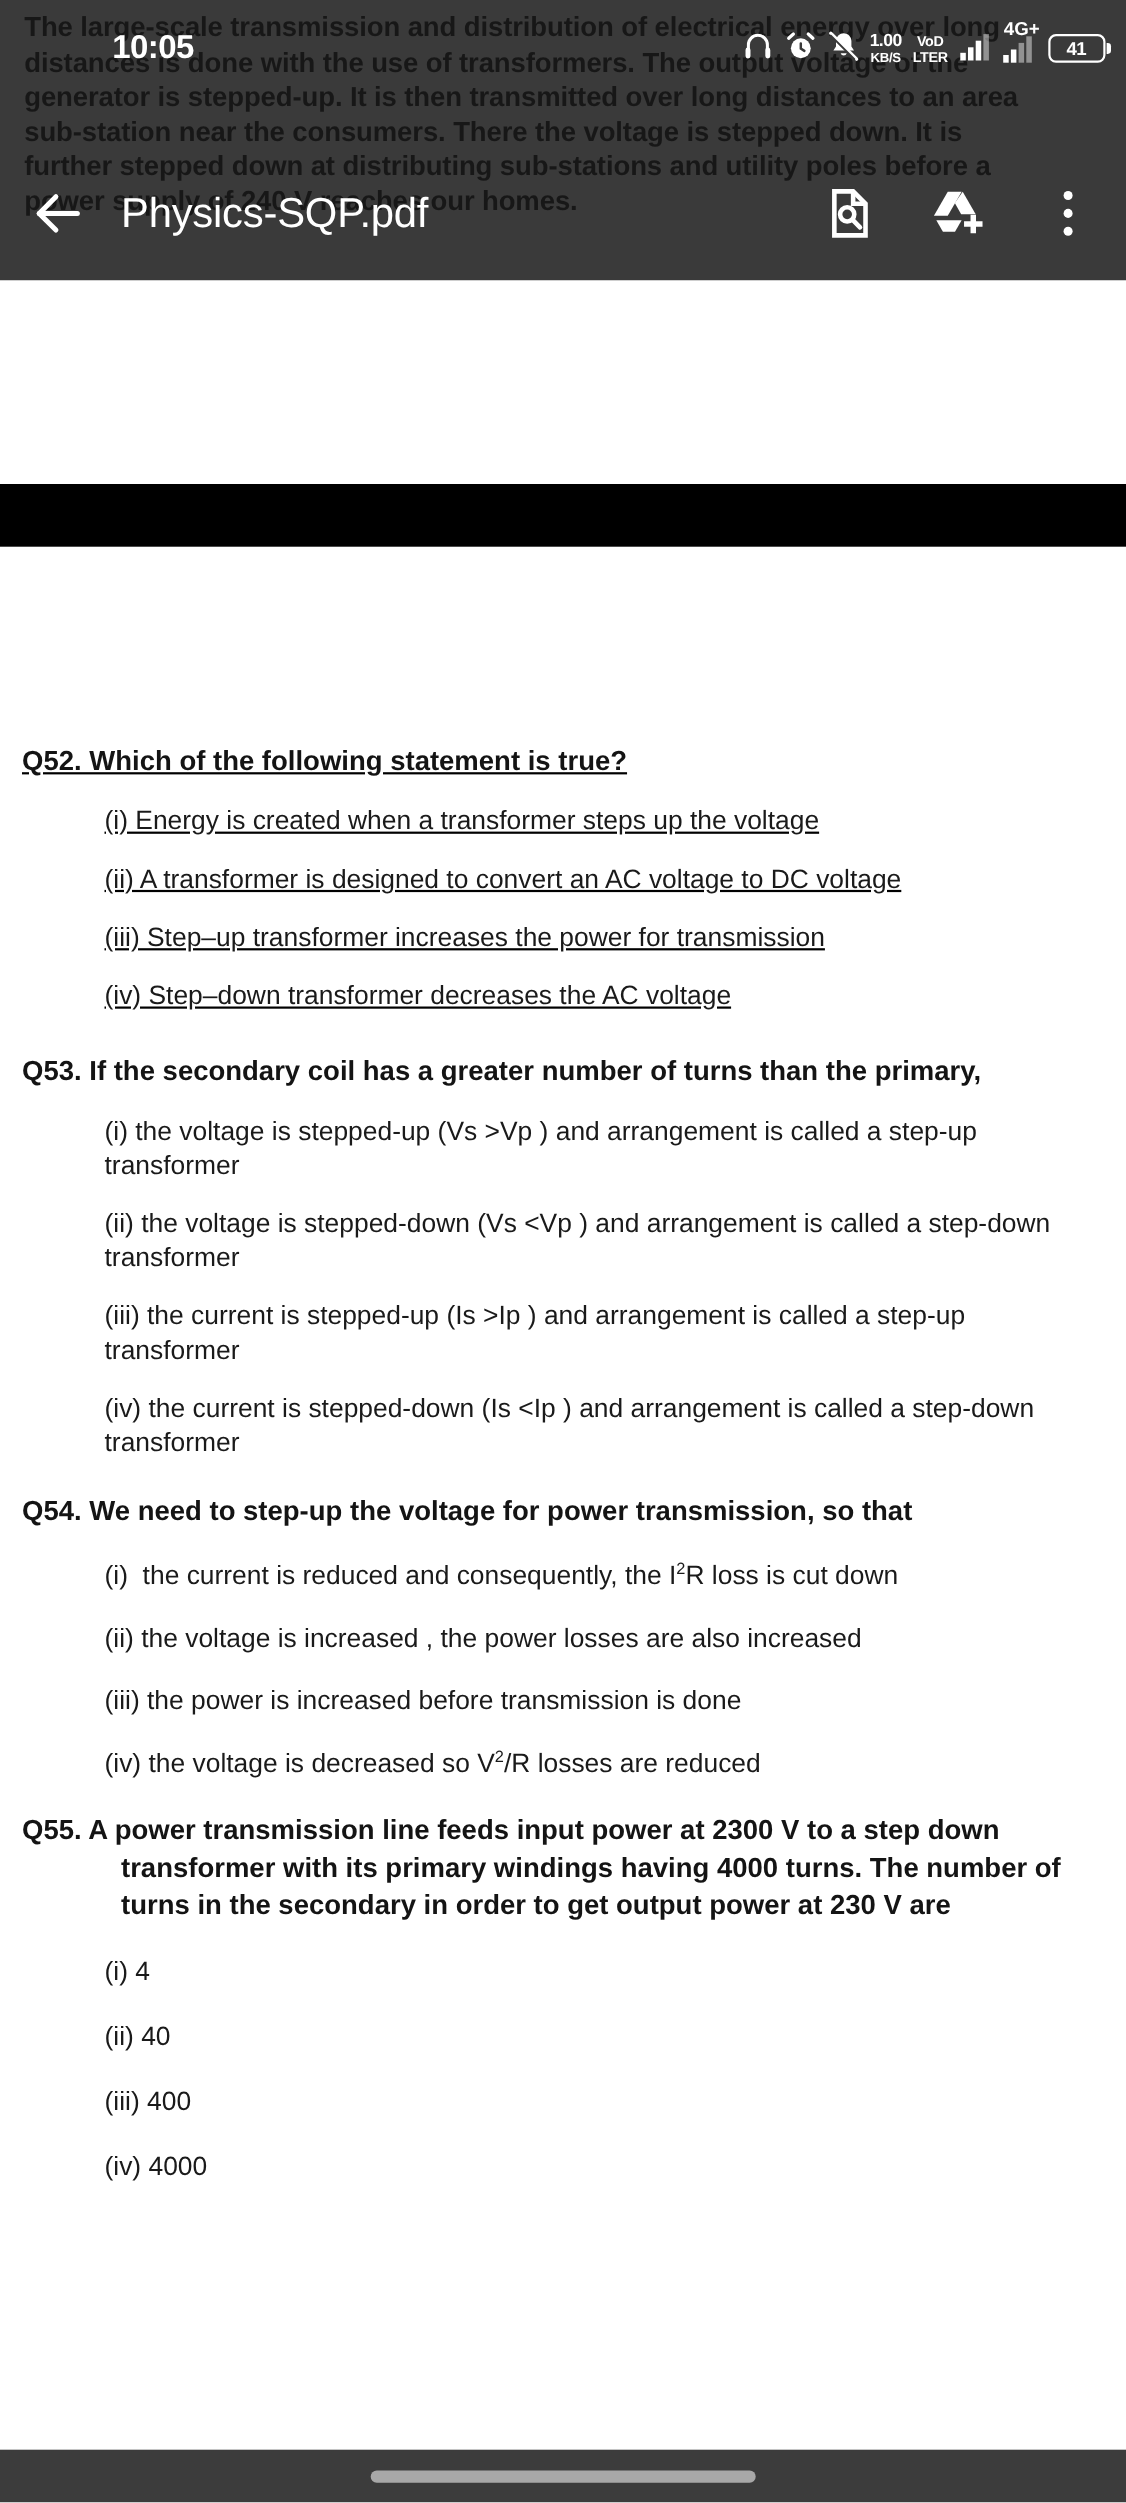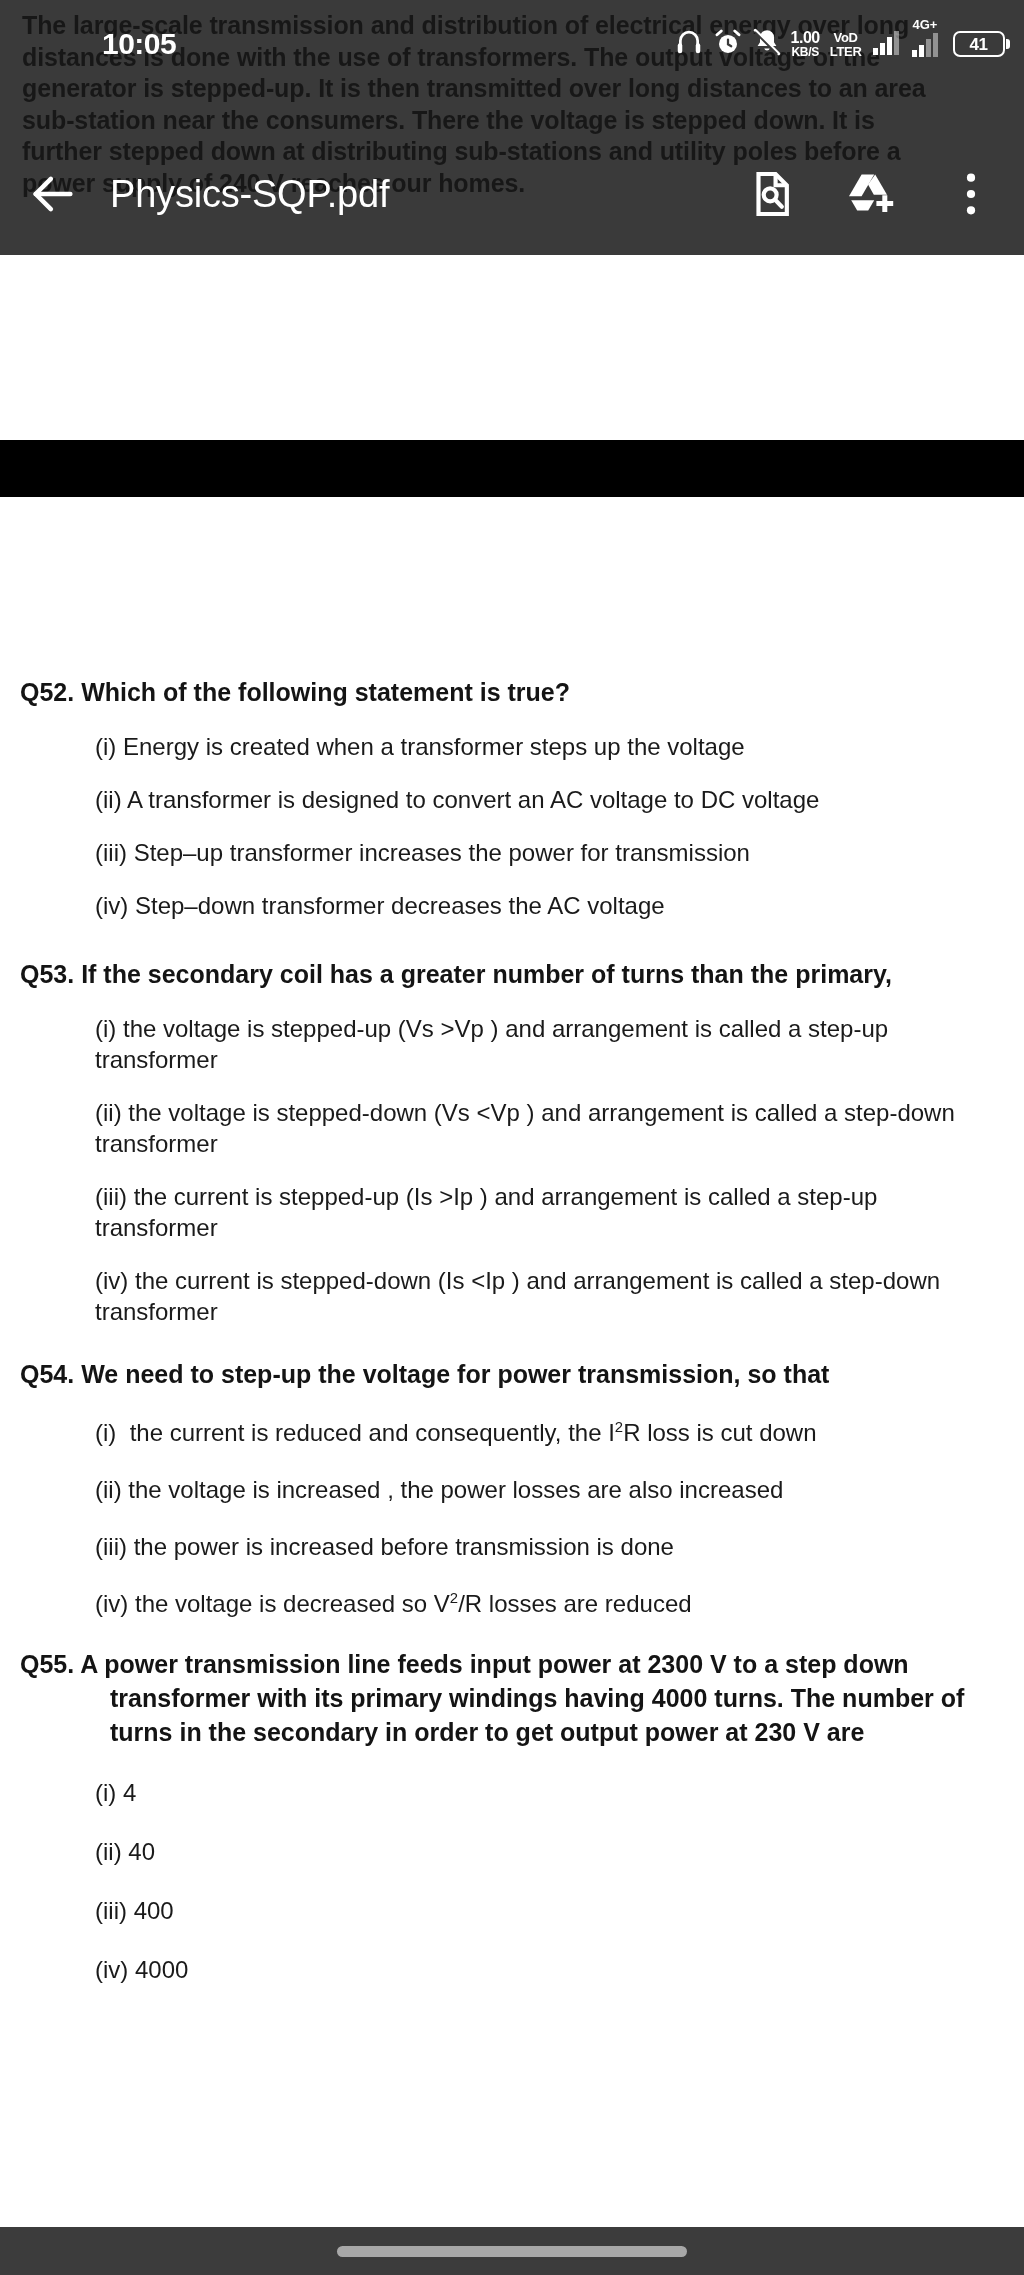--- a/index.html
+++ b/index.html
@@ -80,21 +80,21 @@
     color: #fff;
     text-align: center;
     line-height: 1;
     font-weight: bold;
     margin-right: 1px;
   }
   .volte .a { font-size: 13px; display: block; letter-spacing: -0.3px;}
   .volte .b { font-size: 13px; display: block; margin-top: 1px; letter-spacing: -0.3px;}
   .gplus {
     color: #fff;
-    font-size: 13px;
+    font-size: 17px;
     font-weight: bold;
     position: absolute;
     line-height: 1;
   }
   .sig-wrap { position: relative; display: flex; align-items: flex-end; }
   .battery {
     display: flex;
     align-items: center;
     margin-left: 3px;
   }
@@ -186,21 +186,21 @@
   }
   .opt {
     font-size: 24px;
     color: #1a1a1a;
     line-height: 31px;
     padding-left: 95px;
     padding-right: 28px;
     margin-top: 22px;
   }
   .q52 .opt { margin-top: 22px; }
-  .q52 { margin-bottom: 36px; }
+  .q52 { margin-bottom: 36px; text-decoration: underline; }
   .q53 { margin-bottom: 6px; }
   .q53 .opt { margin-top: 22px; }
   .q54 { margin-bottom: 27px; }
   .q54 .opt { margin-top: 26px; }
   .q55 .opt { margin-top: 28px; }
   .q53-head { margin-bottom: 0; }
   .q54-head { margin-top: 30px; }
   .q55-head { margin-top: 28px; }
   sup { font-size: 0.62em; vertical-align: super; line-height: 0; }
 

